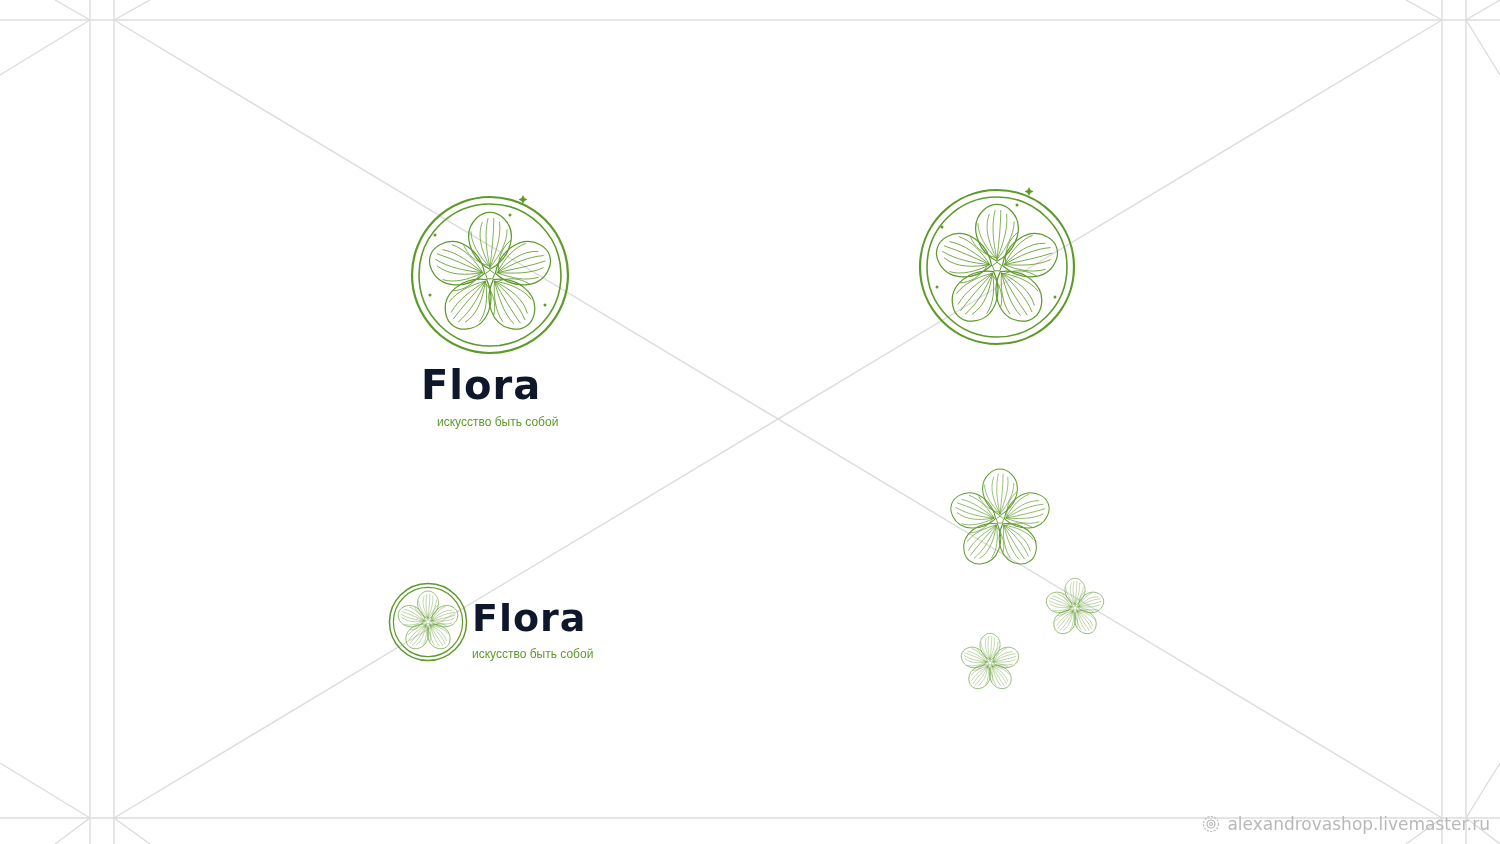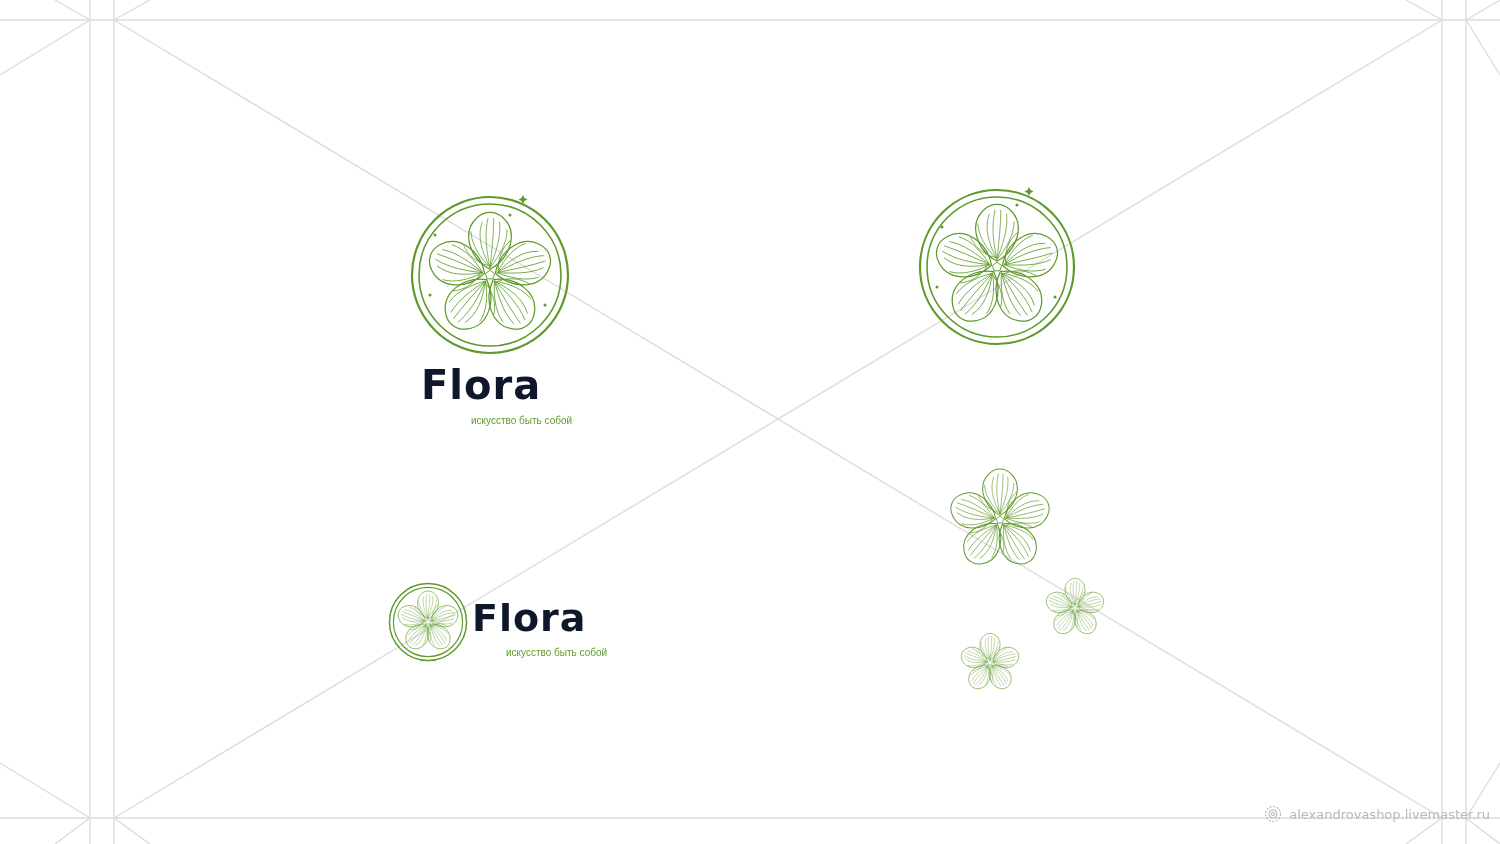--- a/index.html
+++ b/index.html
@@ -1,21 +1,21 @@
 <!DOCTYPE html>
 <html><head>
 <meta charset="utf-8">
 <style>
   html, body { margin:0; padding:0; }
   body { width:1500px; height:844px; position:relative; overflow:hidden; background:#ffffff; font-family:"Liberation Sans", sans-serif; }
   .grid { position:absolute; left:0; top:0; width:1500px; height:844px; }
   .logo { position:absolute; }
   .wordmark { position:absolute; color:#0f172a; font-family:"DejaVu Sans", sans-serif; font-weight:bold; letter-spacing:1px; }
-  .tagline { position:absolute; color:#5e9a2a; font-family:"Liberation Sans", sans-serif; font-size:10px; white-space:nowrap;margin-left:34px; }
-  .watermark { position:absolute; right:10px; bottom:20px; color:#b8b8b8; font-family:"DejaVu Sans", sans-serif; font-size:13px; display:flex; align-items:center; gap:6px; }
+  .tagline { position:absolute; color:#5e9a2a; font-family:"Liberation Sans", sans-serif; font-size:12px; white-space:nowrap; }
+  .watermark { position:absolute; right:10px; bottom:10px; color:#b8b8b8; font-family:"DejaVu Sans", sans-serif; font-size:17px; display:flex; align-items:center; gap:6px; }
   .watermark svg { width:20px; height:20px; }
 </style>
 </head>
 <body>
 
 <svg class="grid" viewBox="0 0 1500 844">
   <g stroke="#dcdcdc" stroke-width="1.4" fill="none">
     <line x1="0" y1="20" x2="1500" y2="20"></line>
     <line x1="0" y1="818" x2="1500" y2="818"></line>
     <line x1="90" y1="0" x2="90" y2="844"></line>

